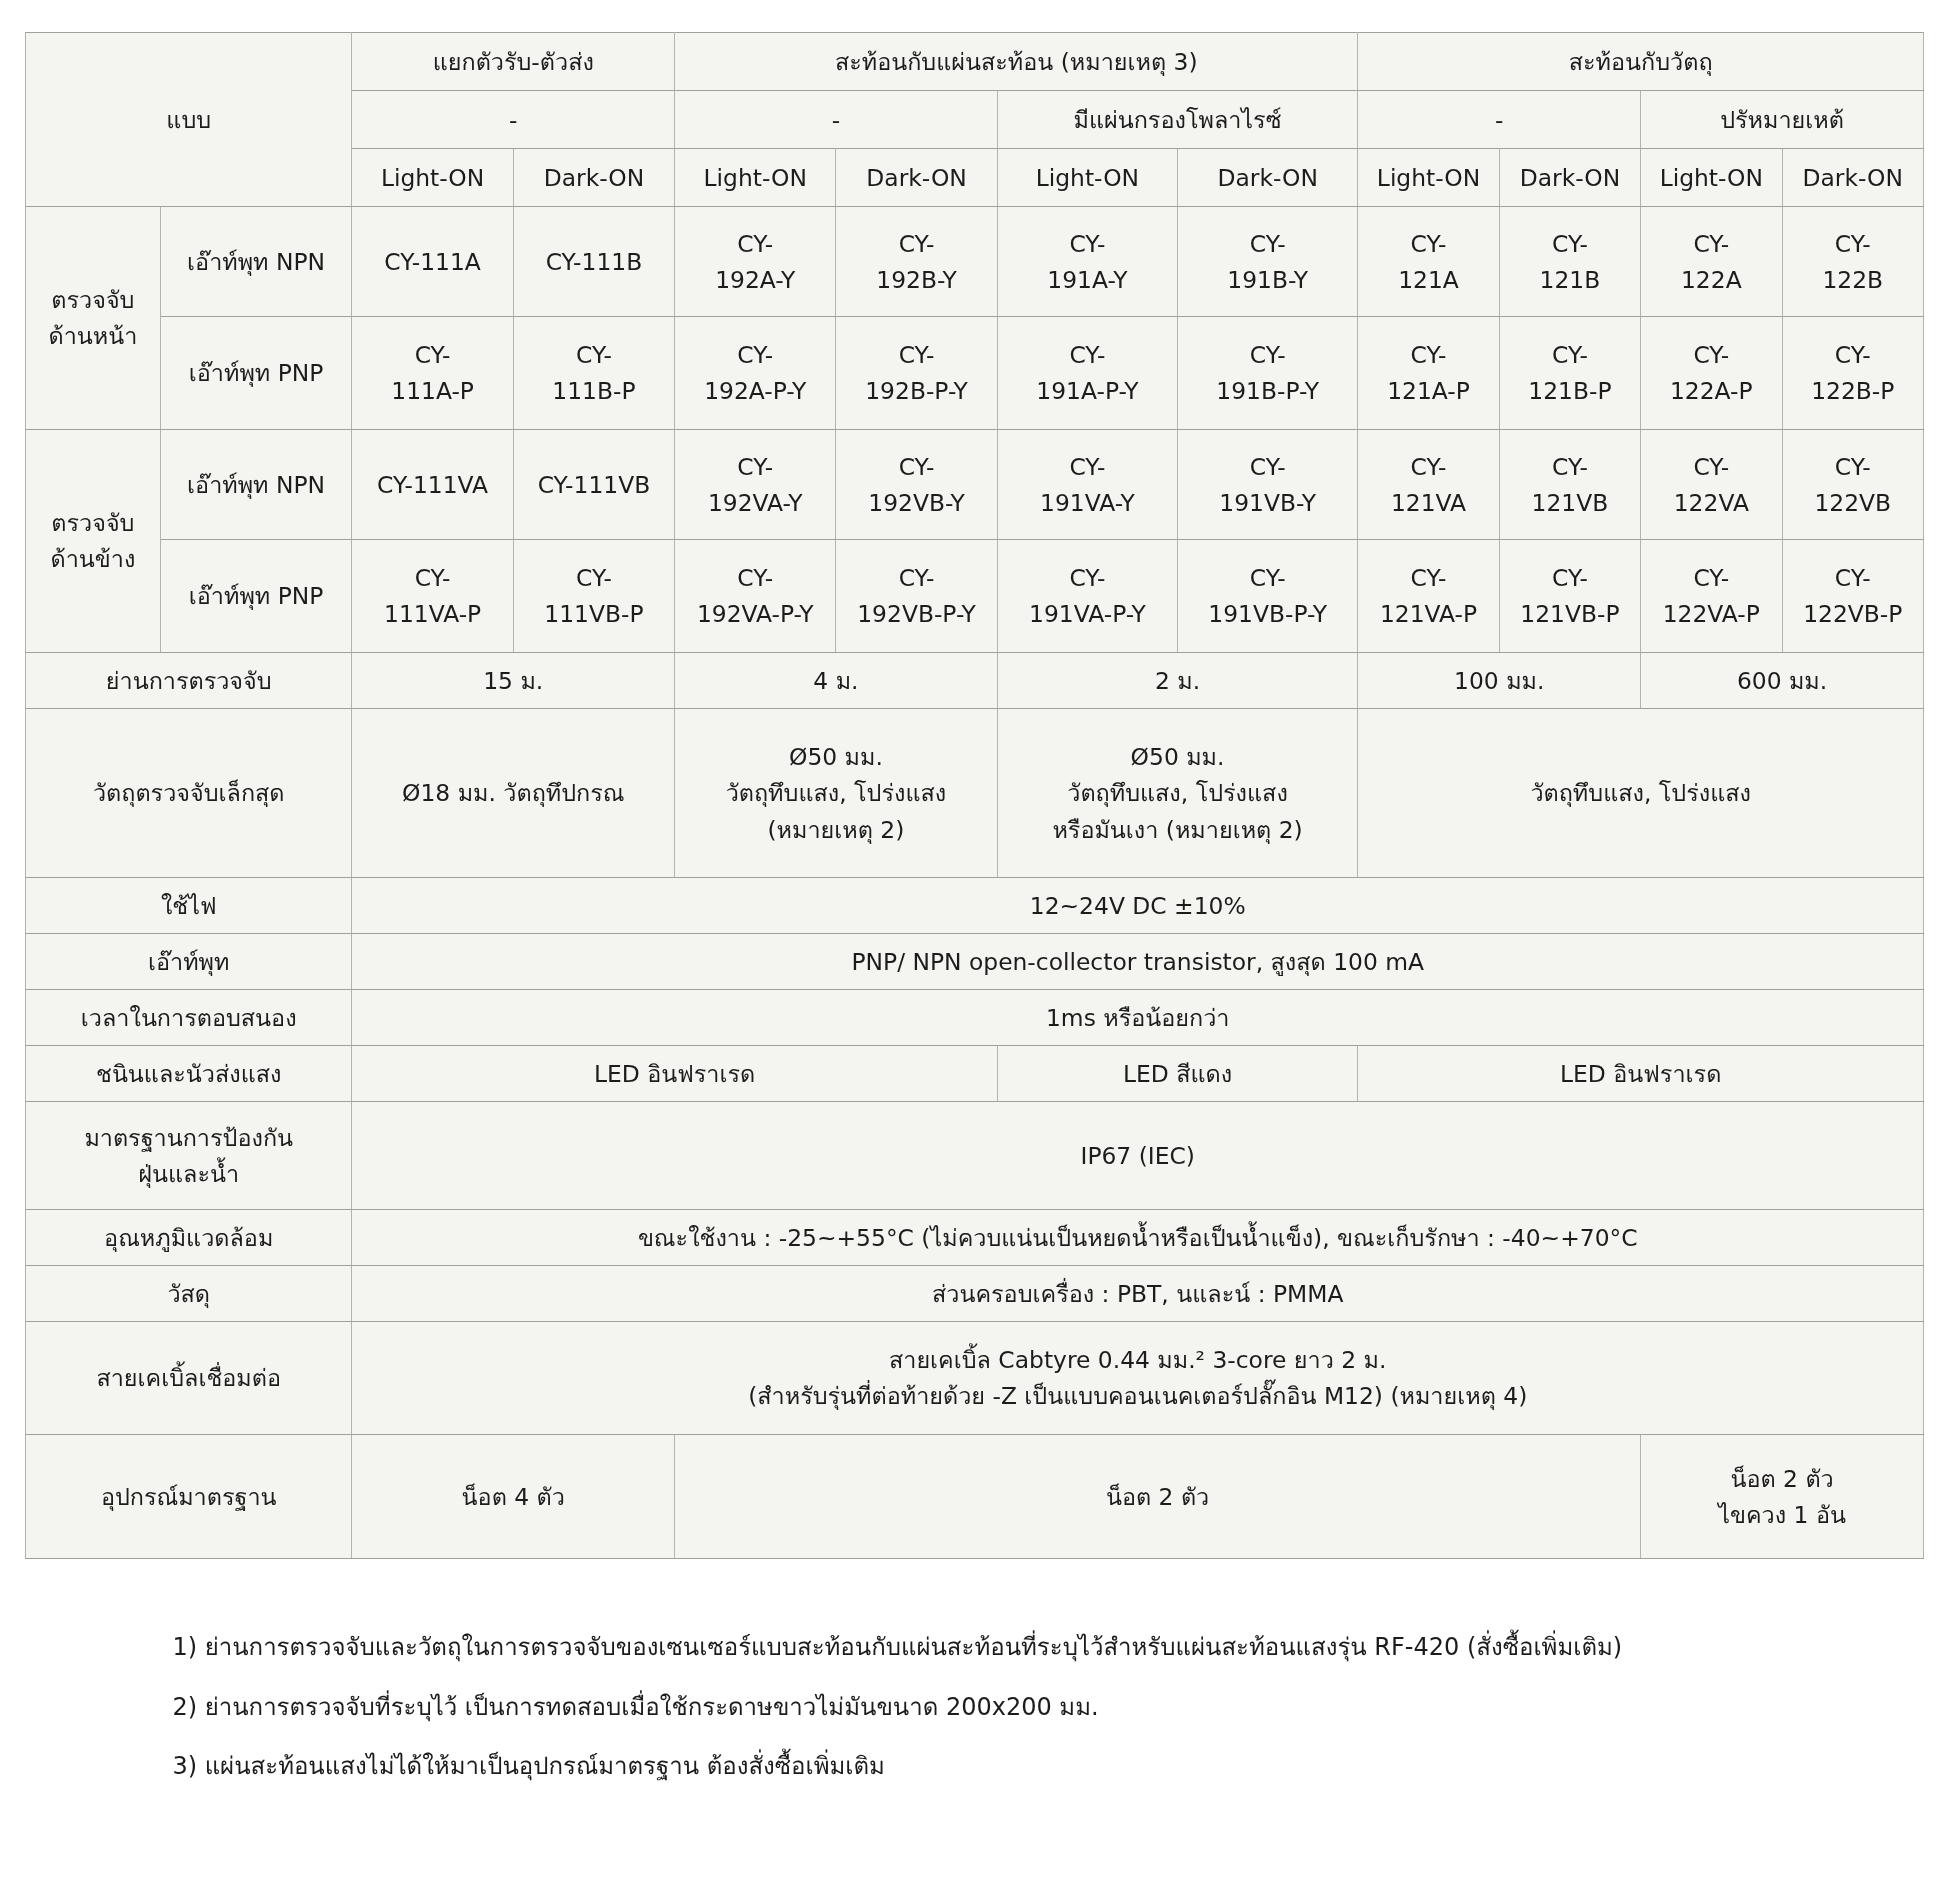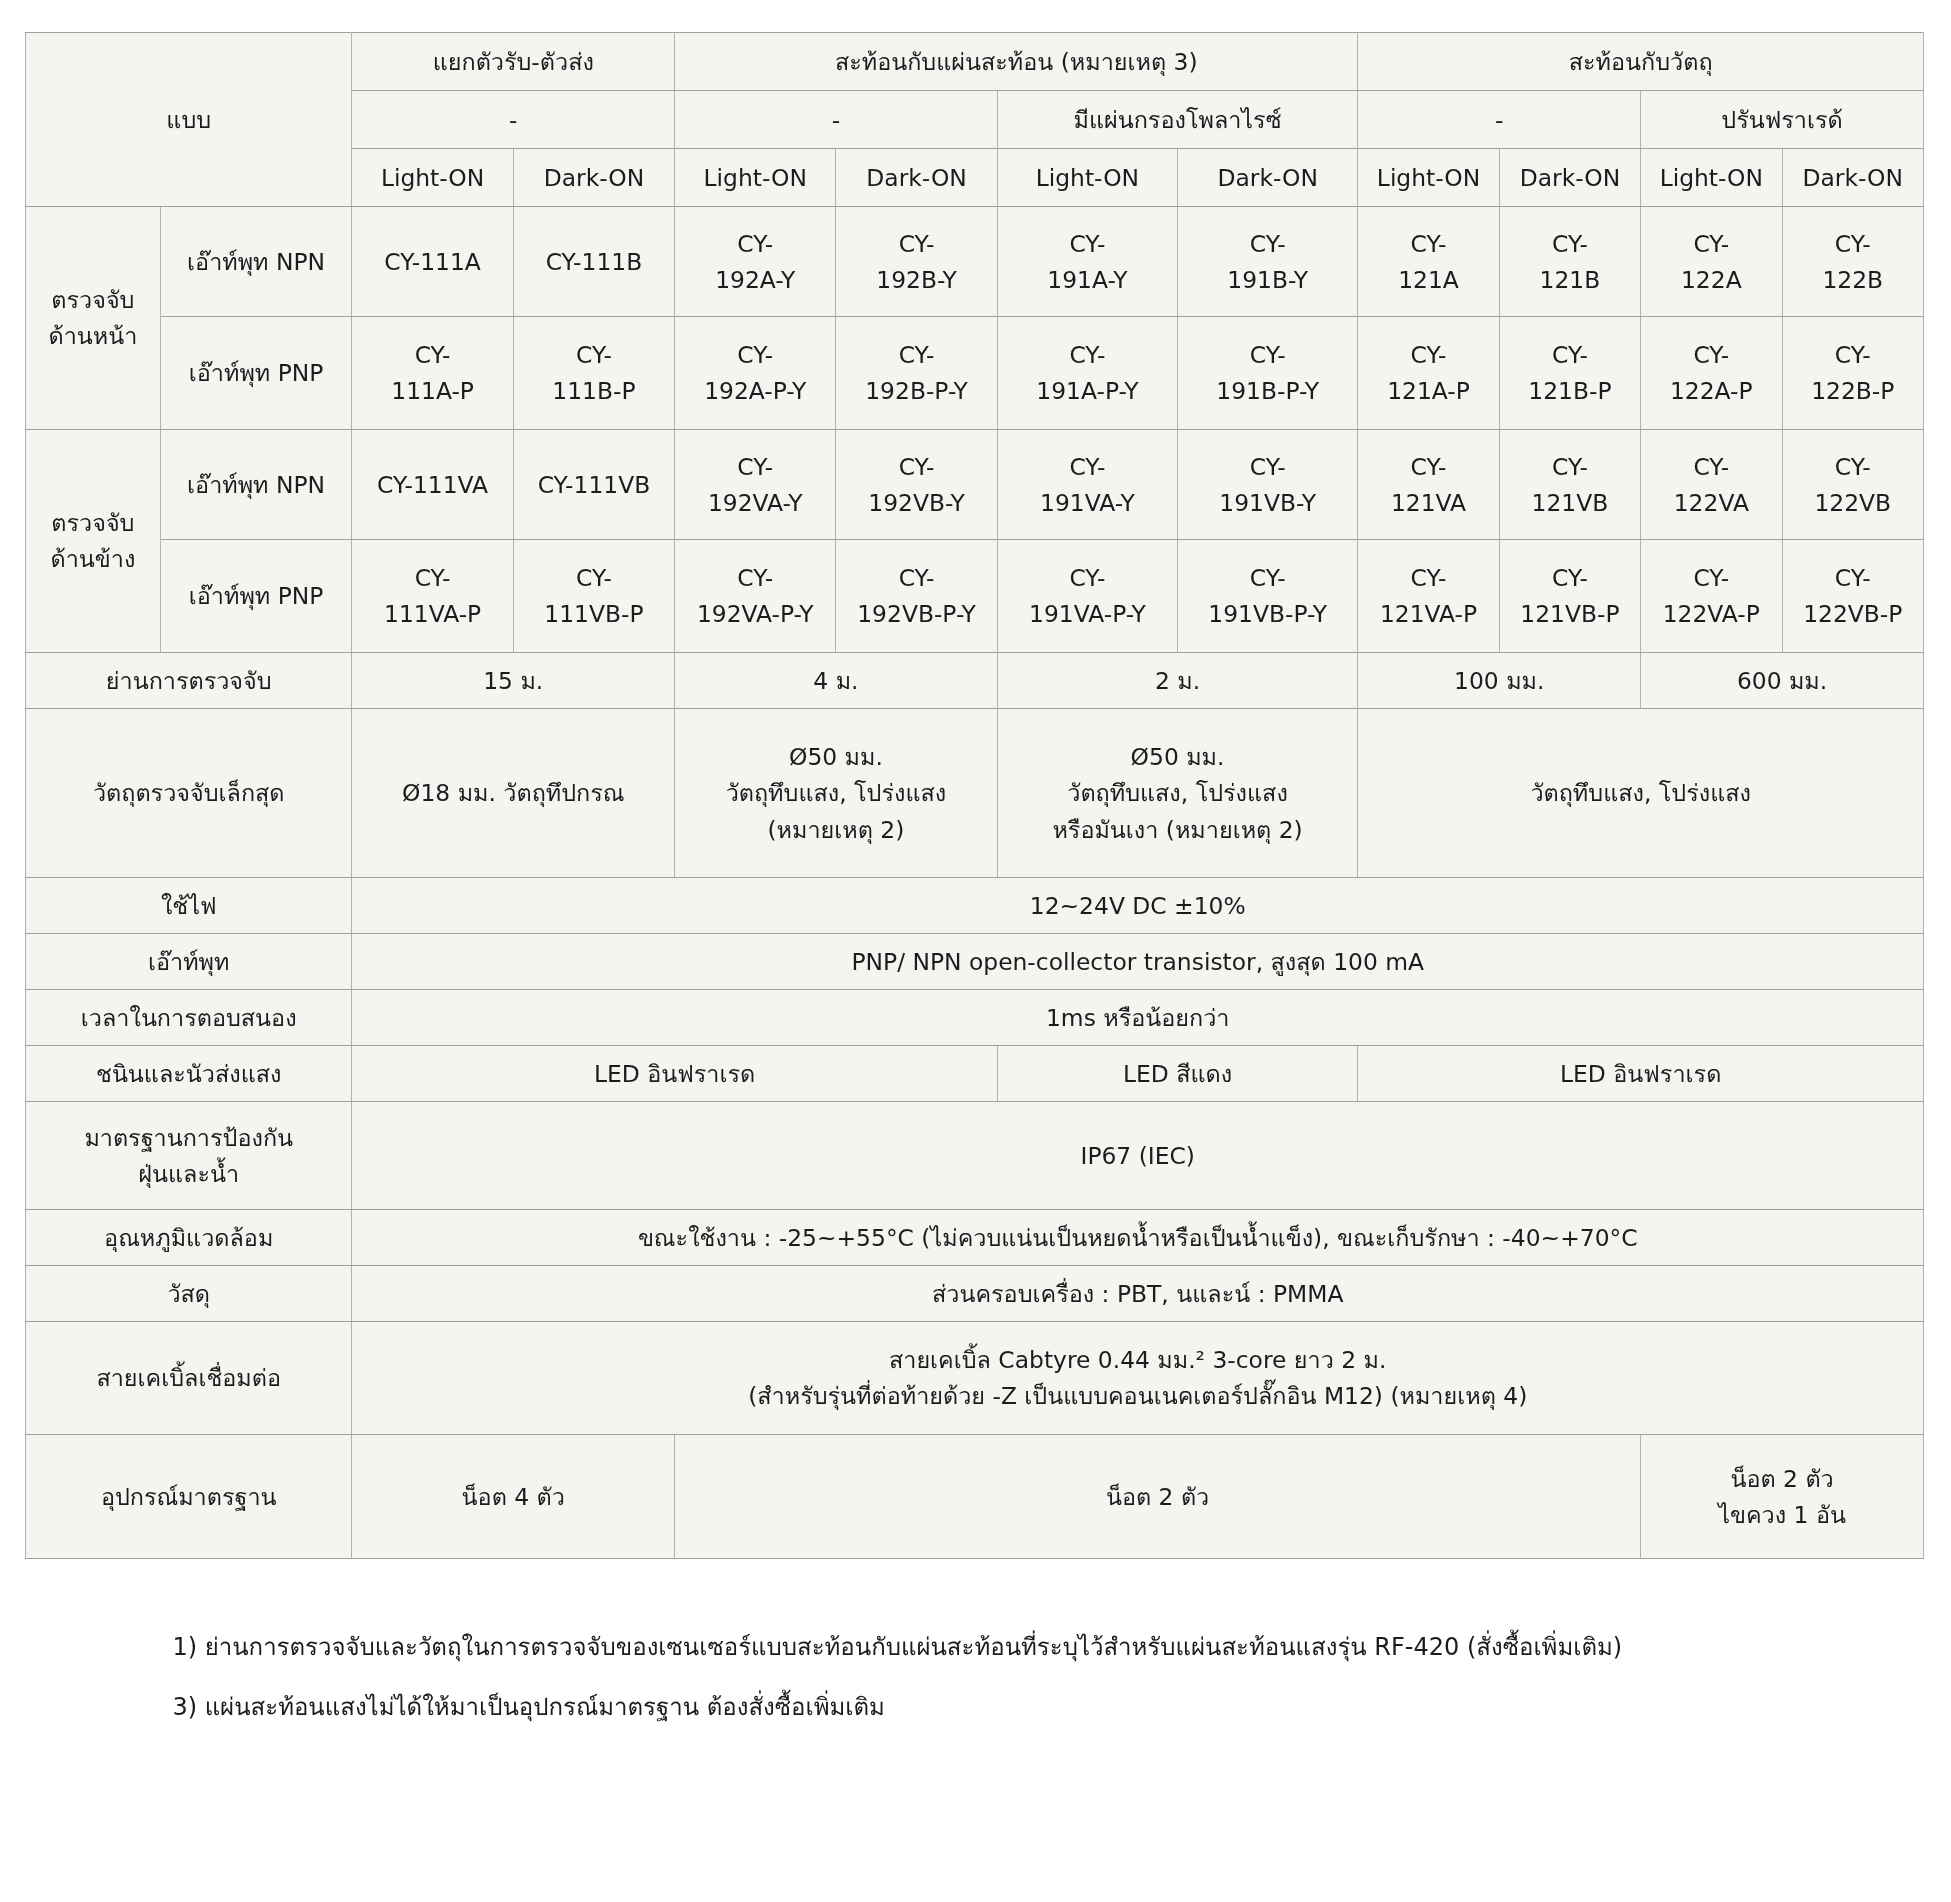--- a/index.html
+++ b/index.html
@@ -93,21 +93,21 @@
       <th class="lbl" colspan="2" rowspan="3">แบบ</th>
       <th colspan="2">แยกตัวรับ-ตัวส่ง</th>
       <th colspan="4">สะท้อนกับแผ่นสะท้อน (หมายเหตุ 3)</th>
       <th colspan="4">สะท้อนกับวัตถุ</th>
     </tr>
     <tr class="h-sub">
       <th colspan="2">-</th>
       <th colspan="2">-</th>
       <th colspan="2">มีแผ่นกรองโพลาไรซ์</th>
       <th colspan="2">-</th>
-      <th colspan="2">ปรันฟราเรด้</th>
+      <th colspan="2">ปรัหมายเหต้</th>
     </tr>
     <tr class="h-on">
       <th>Light-ON</th>
       <th>Dark-ON</th>
       <th>Light-ON</th>
       <th>Dark-ON</th>
       <th>Light-ON</th>
       <th>Dark-ON</th>
       <th>Light-ON</th>
       <th>Dark-ON</th>
@@ -268,18 +268,19 @@
       <td colspan="2">น็อต 4 ตัว</td>
       <td colspan="6">น็อต 2 ตัว</td>
       <td colspan="2" class="multiline">น็อต 2 ตัว
 ไขควง 1 อัน</td>
     </tr>
   </tbody>
     </table>
 
   <div class="notes">
     <div class="note-item">1) ย่านการตรวจจับและวัตถุในการตรวจจับของเซนเซอร์แบบสะท้อนกับแผ่นสะท้อนที่ระบุไว้สำหรับแผ่นสะท้อนแสงรุ่น RF-420 (สั่งซื้อเพิ่มเติม)</div>
+    <div class="note-item">2) ย่านการตรวจจับที่ระบุไว้ เป็นการทดสอบเมื่อใช้กระดาษขาวไม่มันขนาด 200x200 มม.</div>
     <div class="note-item">3) แผ่นสะท้อนแสงไม่ได้ให้มาเป็นอุปกรณ์มาตรฐาน ต้องสั่งซื้อเพิ่มเติม</div>
 
   </div>
 
 </div>
 
 
 </body></html>

